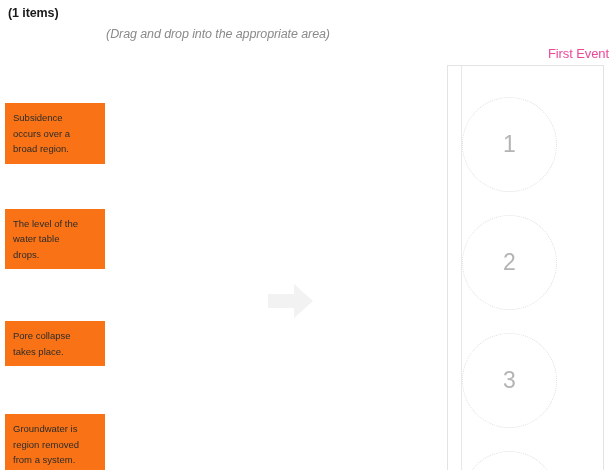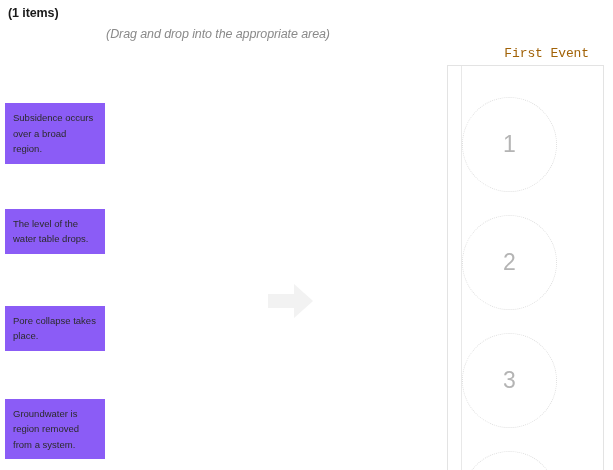--- a/index.html
+++ b/index.html
@@ -42,23 +42,23 @@
 
   
   #item-bank {
     position: absolute;
     left: 5px;
     top: 103px;
     width: 100px;
   }
   .drag-item {
     width: 100px;
-    background: #8b5cf6;
+    background: #f97316;
     box-sizing: border-box;
-    padding: 7px 7px 7px 8px;
+    padding: 7px 22px 7px 8px;
     font-size: 9.5px;
     line-height: 15.5px;
     color: #2b2b2b;
     margin-bottom: 0;
     cursor: move;
   }
   .drag-item-spacer-1 { height: 45px; }
   .drag-item-spacer-2 { height: 52px; }
   .drag-item-spacer-3 { height: 48px; }
 
@@ -67,27 +67,26 @@
     position: absolute;
     left: 268px;
     top: 283px;
     width: 46px;
     height: 36px;
   }
 
   
   #drop-area-label {
     position: absolute;
-    right: 24px;
+    right: 4px;
     top: 45px;
     font-size: 13px;
-    color: #a16207;
+    color: #ec4899;
     line-height: 17px;
     letter-spacing: -0.1px;
-    font-family: Liberation Mono, monospace;
   }
   #drop-panel {
     position: absolute;
     left: 447px;
     top: 65px;
     width: 157px;
     height: 410px;
     border: 1px solid #e3e3e3;
     border-bottom: none;
     box-sizing: border-box;

